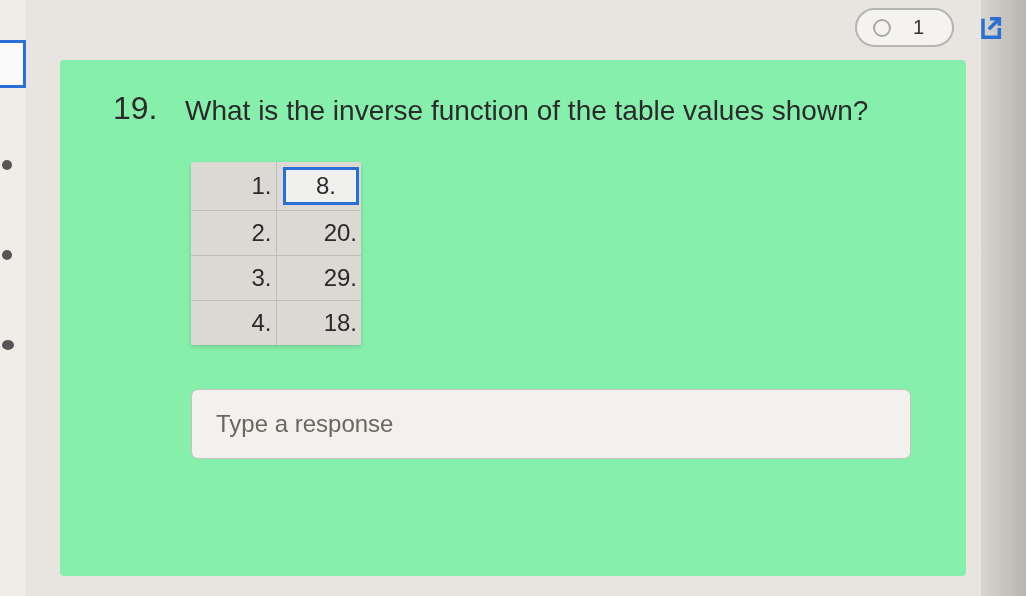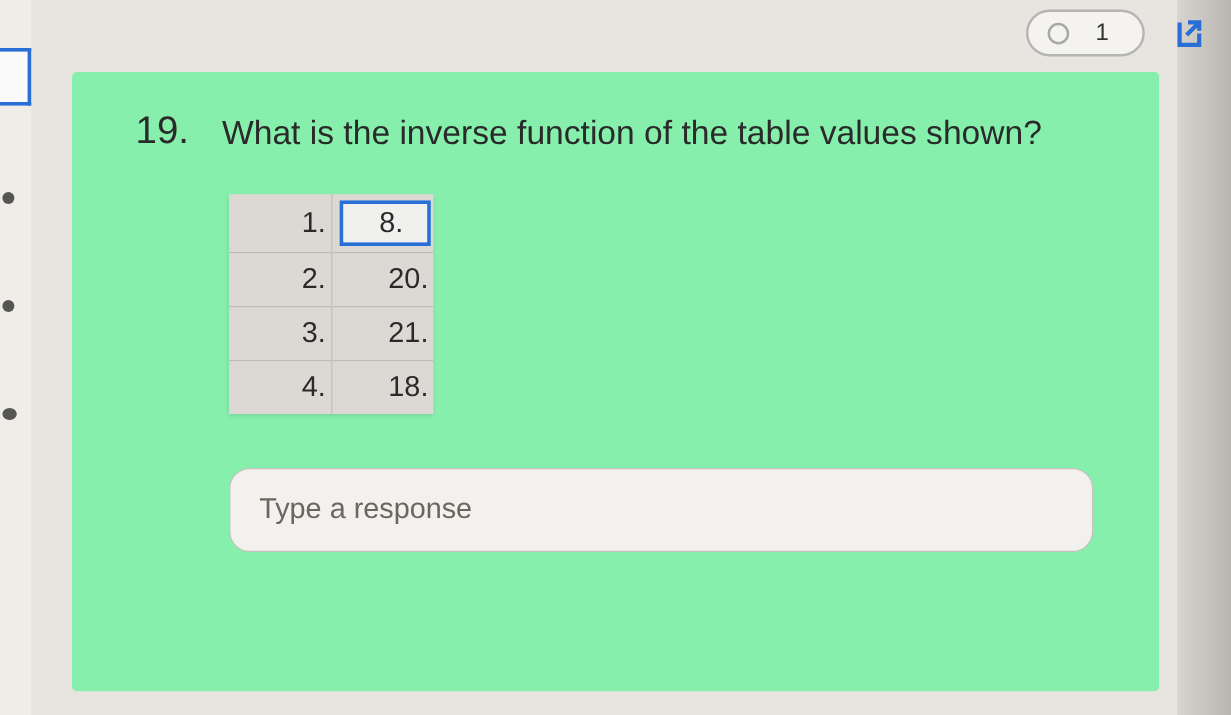--- a/index.html
+++ b/index.html
@@ -143,21 +143,21 @@
       border: 3px solid #2a6fd6;
       background: #f0f0ee;
       padding: 2px 20px 2px 30px;
       margin: -3px -2px;
     }
     .response-input {
       margin-left: 78px;
       width: 720px;
       background: #f3f1ee;
       border: 1.5px solid #c5c2bd;
-      border-radius: 17px;
+      border-radius: 7px;
       padding: 20px 24px;
       font-size: 24px;
       color: #6a6660;
       font-family: inherit;
     }
     .response-input::placeholder {
       color: #6a6660;
     }
     .right-edge {
       position: absolute;
@@ -206,21 +206,21 @@
           <tr>
         <td class="col-left">1.</td>
         <td class="selected-cell"><span class="cell-box">8.</span></td>
       </tr>
       <tr>
         <td class="col-left">2.</td>
         <td>20.</td>
       </tr>
       <tr>
         <td class="col-left">3.</td>
-        <td>21.</td>
+        <td>29.</td>
       </tr>
       <tr>
         <td class="col-left">4.</td>
         <td>18.</td>
       </tr>
     </tbody>
       </table>
   </div>
 
   <input type="text" class="response-input" placeholder="Type a response" style="">

